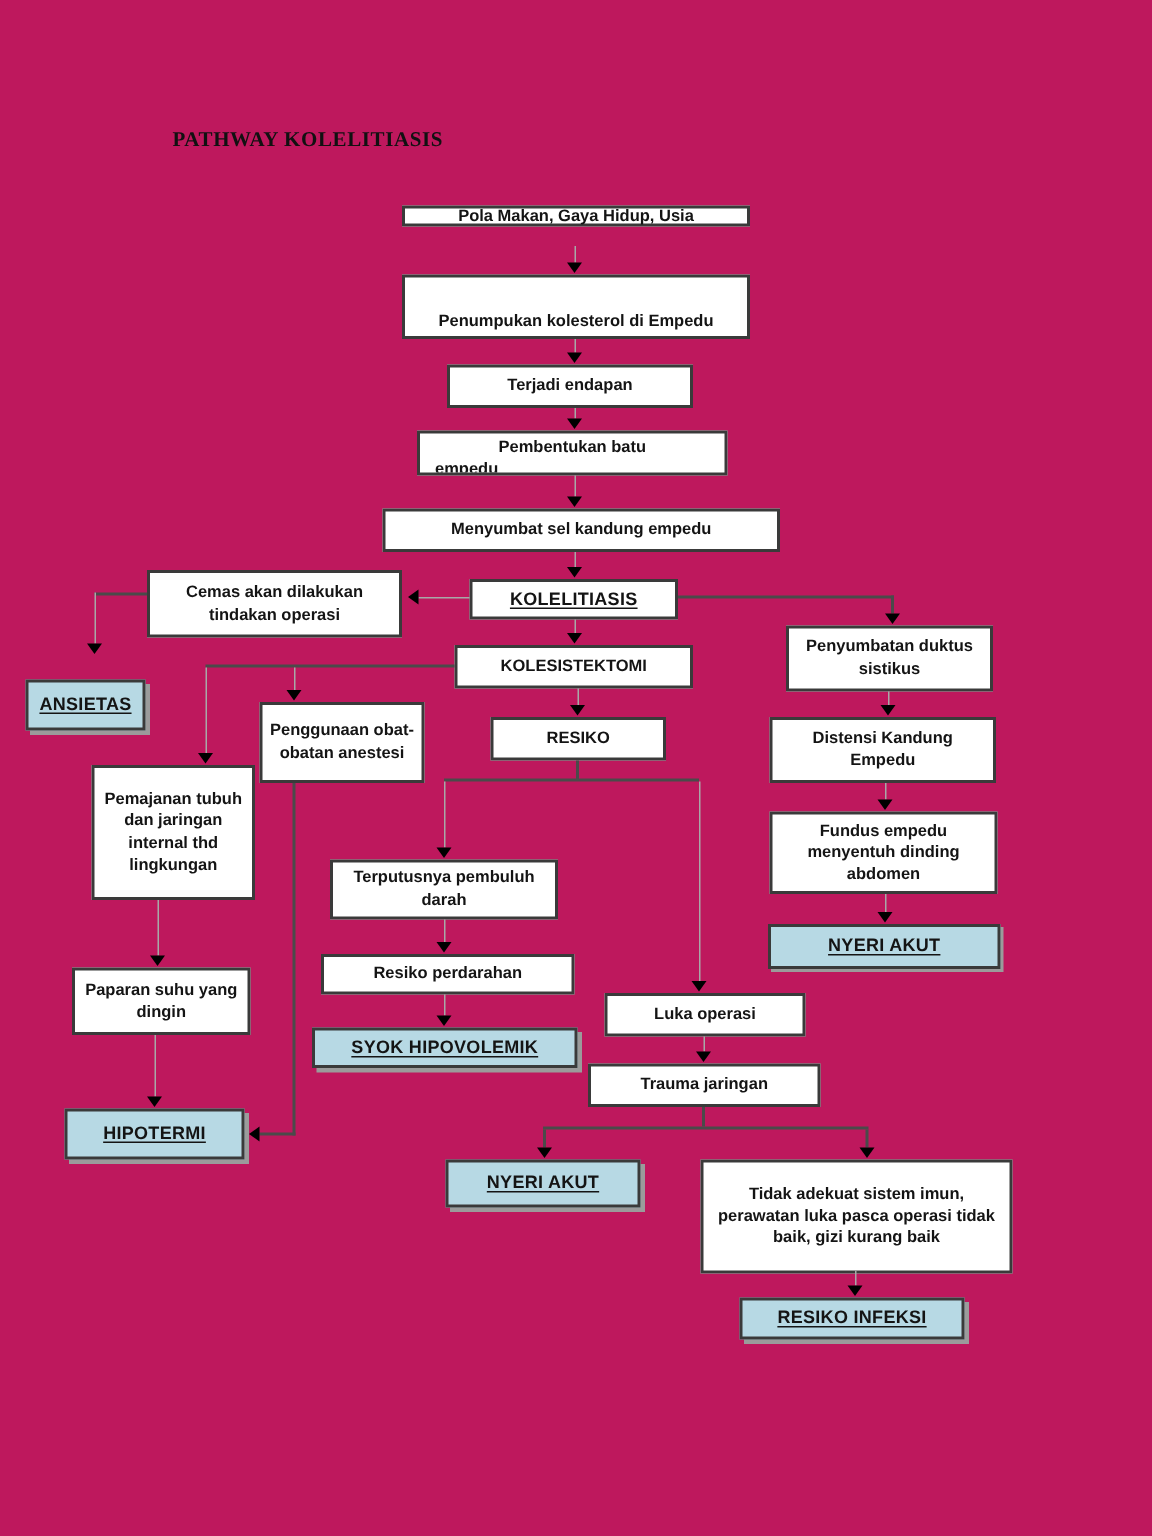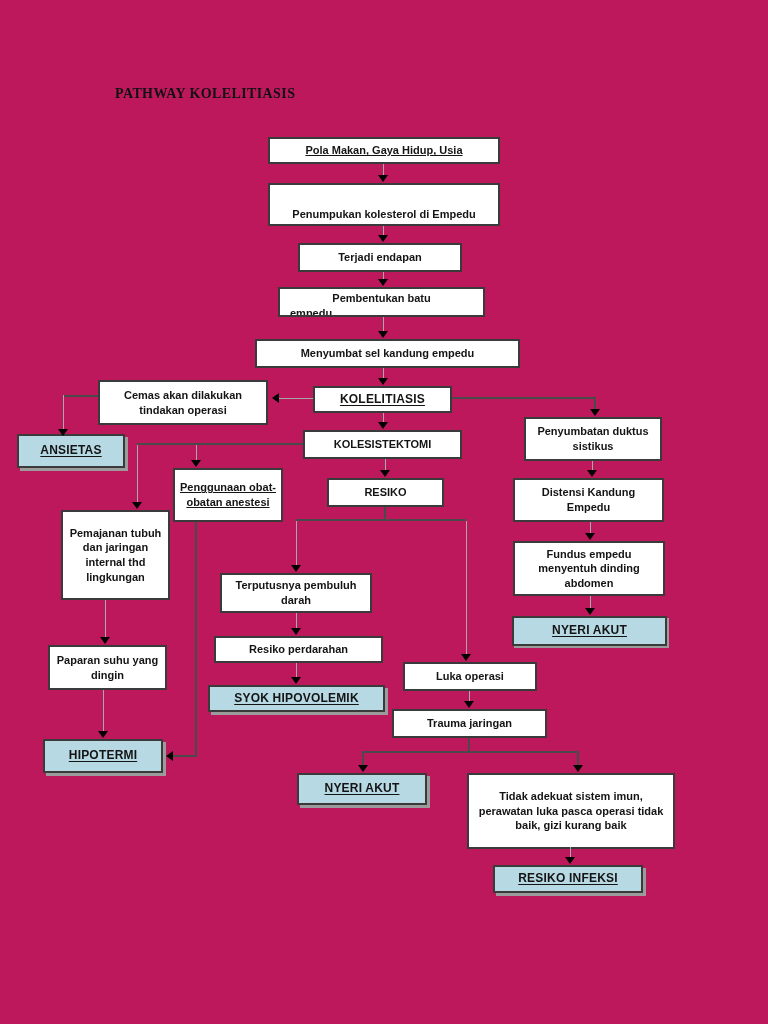--- a/index.html
+++ b/index.html
@@ -8,34 +8,34 @@
   .title{position:absolute;left:115px;top:86px;font-family:"Liberation Serif",serif;
          font-weight:bold;font-size:14px;letter-spacing:.4px;color:#111;}
   .node{position:absolute;box-sizing:border-box;border:2px solid #3a3a3a;background:#fff;
         display:flex;align-items:center;justify-content:center;text-align:center;
         font-weight:bold;font-size:11px;line-height:1.32;color:#141414;padding:2px 5px;}
   .hl{background:var(--hl,#b7d9e4);box-shadow:3px 3px 0 var(--sh,#9b9b9b);
       font-size:12px;letter-spacing:.2px;}
   .hl span, .emph span{text-decoration:underline;text-underline-offset:2px;}
   .emph{font-size:12px;letter-spacing:.2px;}
   
-  #n-pola        {left:268px;top:137px;width:232px;height:27px;text-decoration:underline;}
+  #n-pola        {left:268px;top:137px;width:232px;height:14px;}
   #n-penumpukan  {left:268px;top:183px;width:232px;height:43px;align-items:flex-end;}
   #n-terjadi     {left:298px;top:243px;width:164px;height:29px;}
   #n-pembentukan {left:278px;top:287px;width:207px;height:30px;display:block;overflow:hidden;padding:2px 0 0 0;}
   #n-pembentukan .l1{display:block;text-align:center;}
   #n-pembentukan .l2{display:block;text-align:left;padding-left:10px;}
   #n-menyumbat   {left:255px;top:339px;width:265px;height:29px;}
   #n-kolelitiasis{left:313px;top:386px;width:139px;height:27px;}
   #n-cemas       {left:98px; top:380px;width:170px;height:45px;justify-content:center;}
-  #n-ansietas    {left:17px; top:434px;width:108px; height:34px;}
+  #n-ansietas    {left:17px; top:453px;width:80px; height:34px;}
   #n-kolesistektomi{left:303px;top:430px;width:159px;height:29px;}
   #n-penyumbatan {left:524px;top:417px;width:138px;height:44px;}
   #n-insisi      {left:327px;top:478px;width:117px;height:29px;}
-  #n-penggunaan  {left:173px;top:468px;width:110px;height:54px;text-decoration:underline;}
+  #n-penggunaan  {left:173px;top:468px;width:110px;height:54px;}
   #n-distensi    {left:513px;top:478px;width:151px;height:44px;}
   #n-pemajanan   {left:61px; top:510px;width:109px;height:90px;}
   #n-fundus      {left:513px;top:541px;width:152px;height:55px;}
   #n-nyeri-r     {left:512px;top:616px;width:155px;height:30px;box-shadow:2px 2px 0 var(--sh,#9b9b9b);}
   #n-terputusnya {left:220px;top:573px;width:152px;height:40px;}
   #n-paparan     {left:48px; top:645px;width:119px;height:45px;}
   #n-resiko-perd {left:214px;top:636px;width:169px;height:27px;}
   #n-syok        {left:208px;top:685px;width:177px;height:27px;}
   #n-luka        {left:403px;top:662px;width:134px;height:29px;}
   #n-trauma      {left:392px;top:709px;width:155px;height:29px;}

